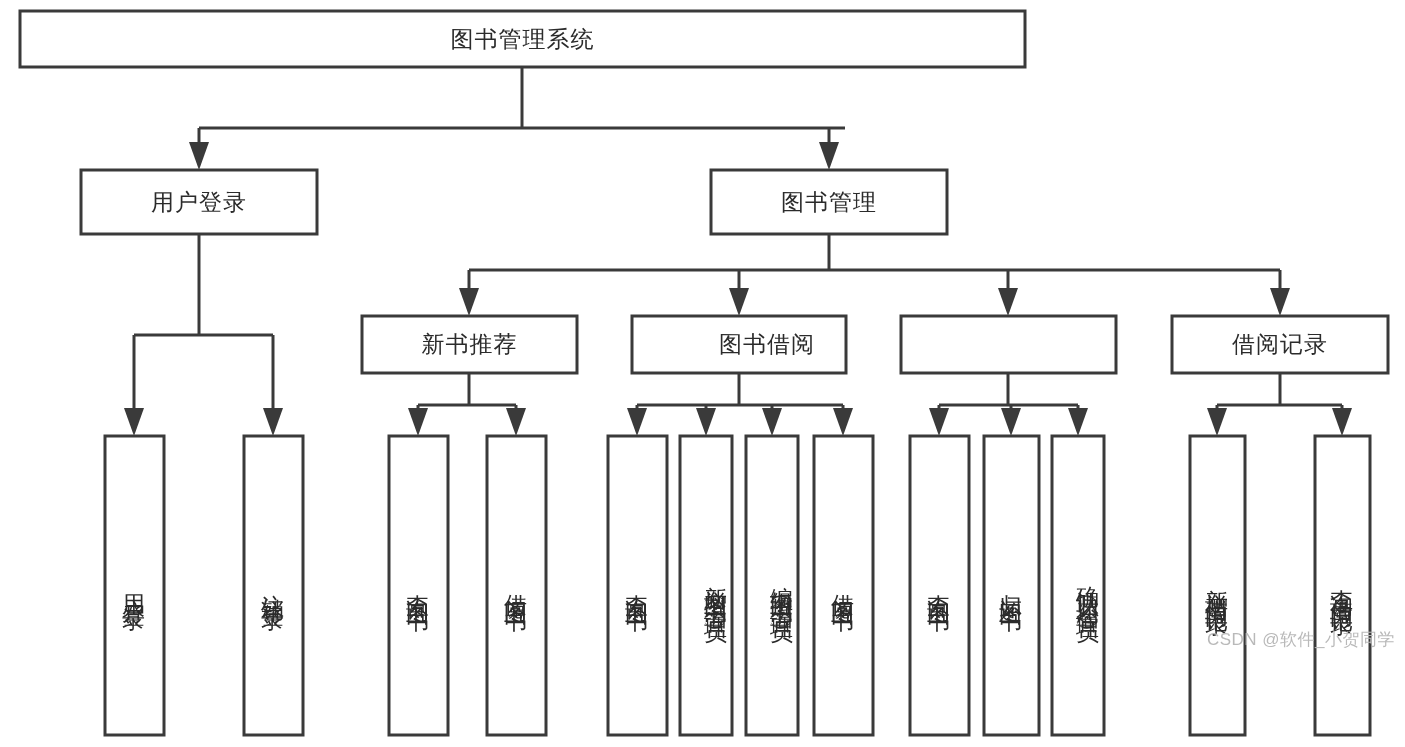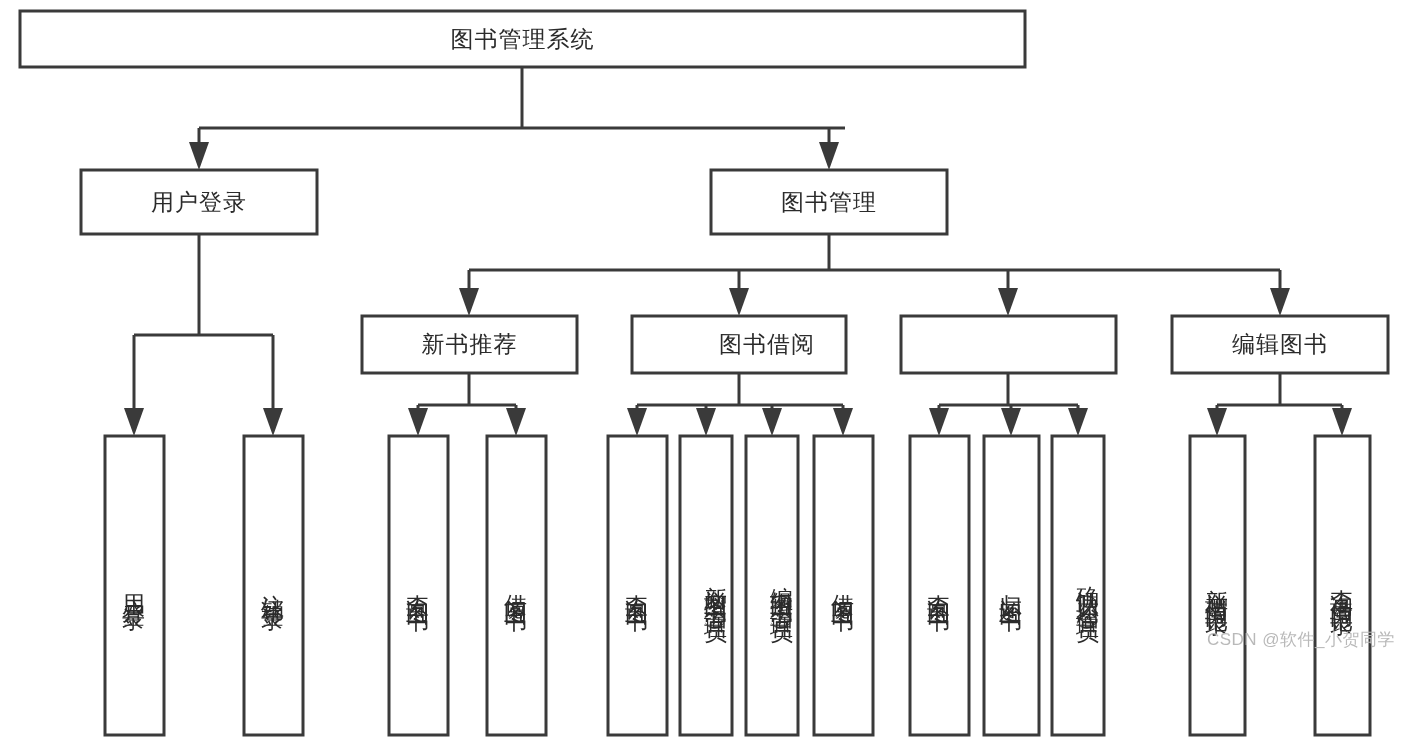--- a/index.html
+++ b/index.html
@@ -194,21 +194,21 @@
 
   <div class="node-label horiz" style="left:81px; top:170px; width:236px; height:64px;">用户登录</div>
 
   <div class="node-label horiz" style="left:711px; top:170px; width:236px; height:64px;">图书管理</div>
 
   <div class="node-label horiz" style="left:362px; top:316px; width:215px; height:57px;">新书推荐</div>
 
   <div class="node-label horiz" style="left:632px; top:316px; width:214px; height:57px;margin-left:28px;">图书借阅</div>
 
 
-  <div class="node-label horiz" style="left:1172px; top:316px; width:216px; height:57px;">编辑图书</div>
+  <div class="node-label horiz" style="left:1172px; top:316px; width:216px; height:57px;">借阅记录</div>
 
   <div class="node-label vert mid" style="left:105px; top:436px; width:59px; height:299px;">用户登录</div>
 
   <div class="node-label vert mid" style="left:244px; top:436px; width:59px; height:299px;">注销登录</div>
 
   <div class="node-label vert mid" style="left:389px; top:436px; width:59px; height:299px;">查询图书</div>
 
   <div class="node-label vert mid" style="left:487px; top:436px; width:59px; height:299px;">借阅图书</div>
 
   <div class="node-label vert mid" style="left:608px; top:436px; width:59px; height:299px;">查询图书</div>

